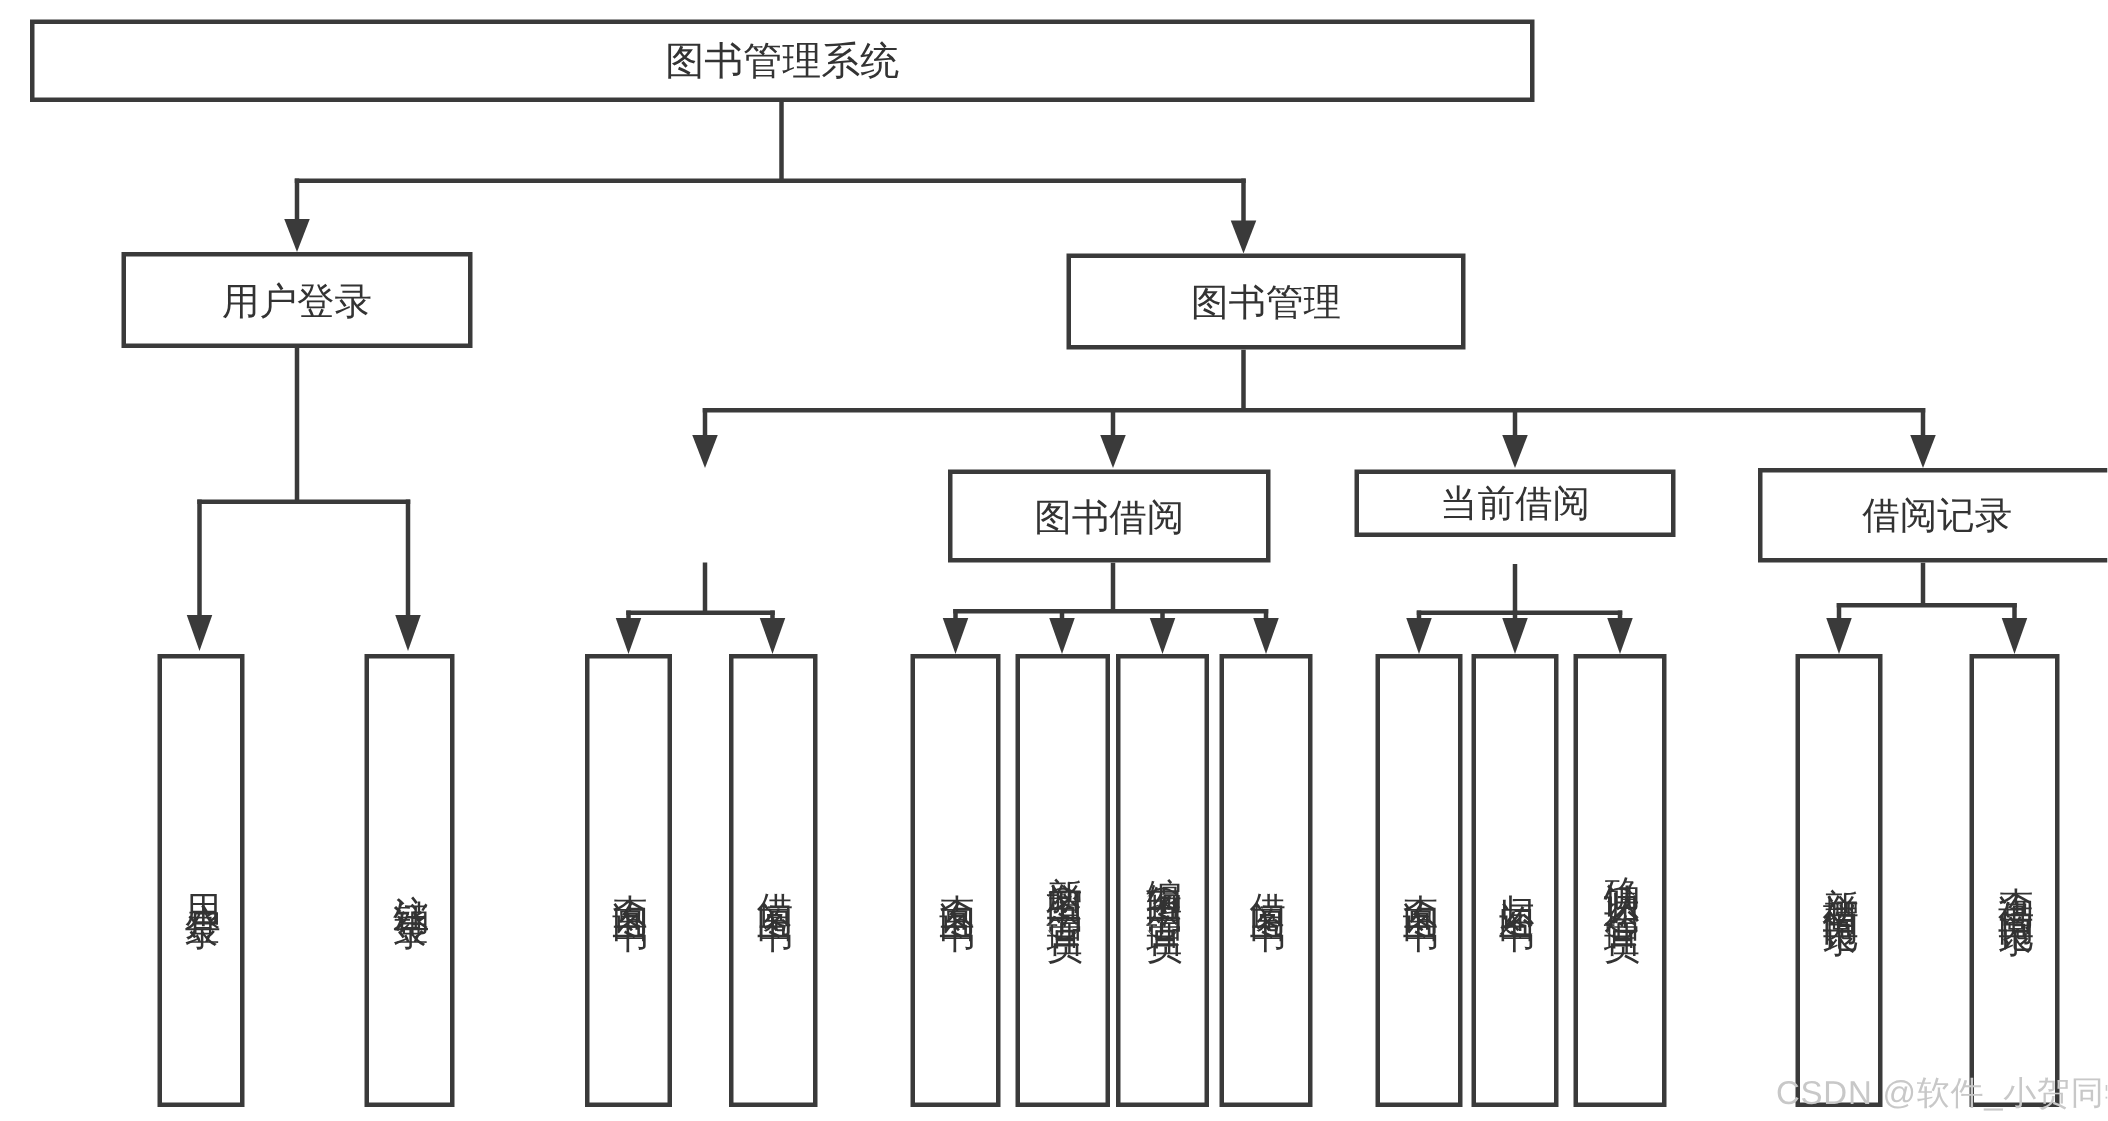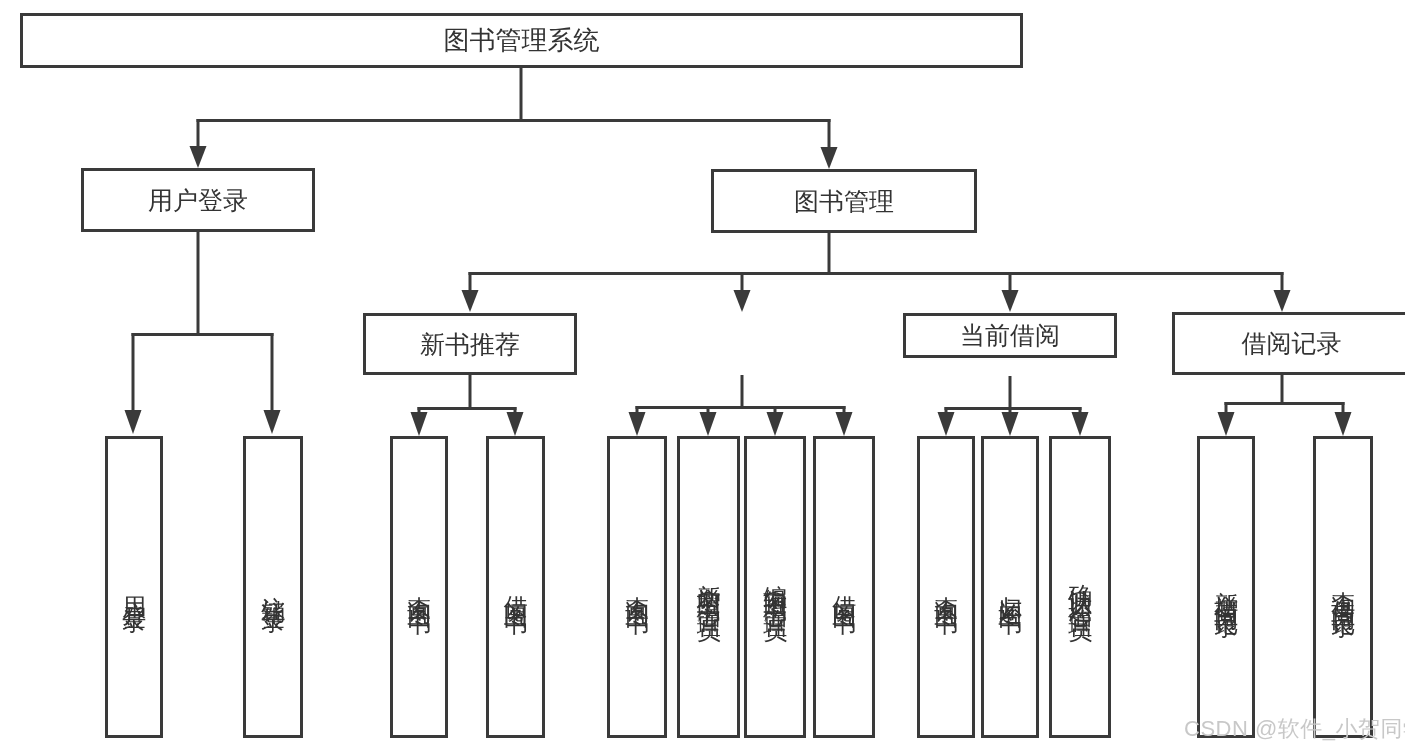--- a/index.html
+++ b/index.html
@@ -132,21 +132,21 @@
       <line x1="1343" y1="402" x2="1343" y2="414"></line>
       <polygon points="1334.5,412 1351.5,412 1343,436"></polygon>
     </g>
   </svg>
 
   <div class="box root-box" style="left:20px;top:13px;width:1003px;height:55px">图书管理系统</div>
 
   <div class="box hbox" style="left:81px;top:168px;width:234px;height:64px">用户登录</div>
   <div class="box hbox" style="left:711px;top:169px;width:266px;height:64px">图书管理</div>
 
-  <div class="box hbox" style="left:363px;top:313px;width:214px;height:62px">新书推荐</div>
+  <div class="box hbox" style="left:632px;top:313px;width:215px;height:62px">图书借阅</div>
   <div class="box hbox" style="left:903px;top:313px;width:214px;height:45px">当前借阅</div>
   <div class="box hbox" style="left:1172px;top:312px;width:239px;height:63px">借阅记录</div>
 
   <div class="box vbox" style="left:105px;top:436px;width:58px;height:302px">用户登录</div>
   <div class="box vbox" style="left:243px;top:436px;width:60px;height:302px">注销登录</div>
 
   <div class="box vbox" style="left:390px;top:436px;width:58px;height:302px">查询图书</div>
   <div class="box vbox" style="left:486px;top:436px;width:59px;height:302px">借阅图书</div>
 
   <div class="box vbox" style="left:607px;top:436px;width:60px;height:302px">查询图书</div>

